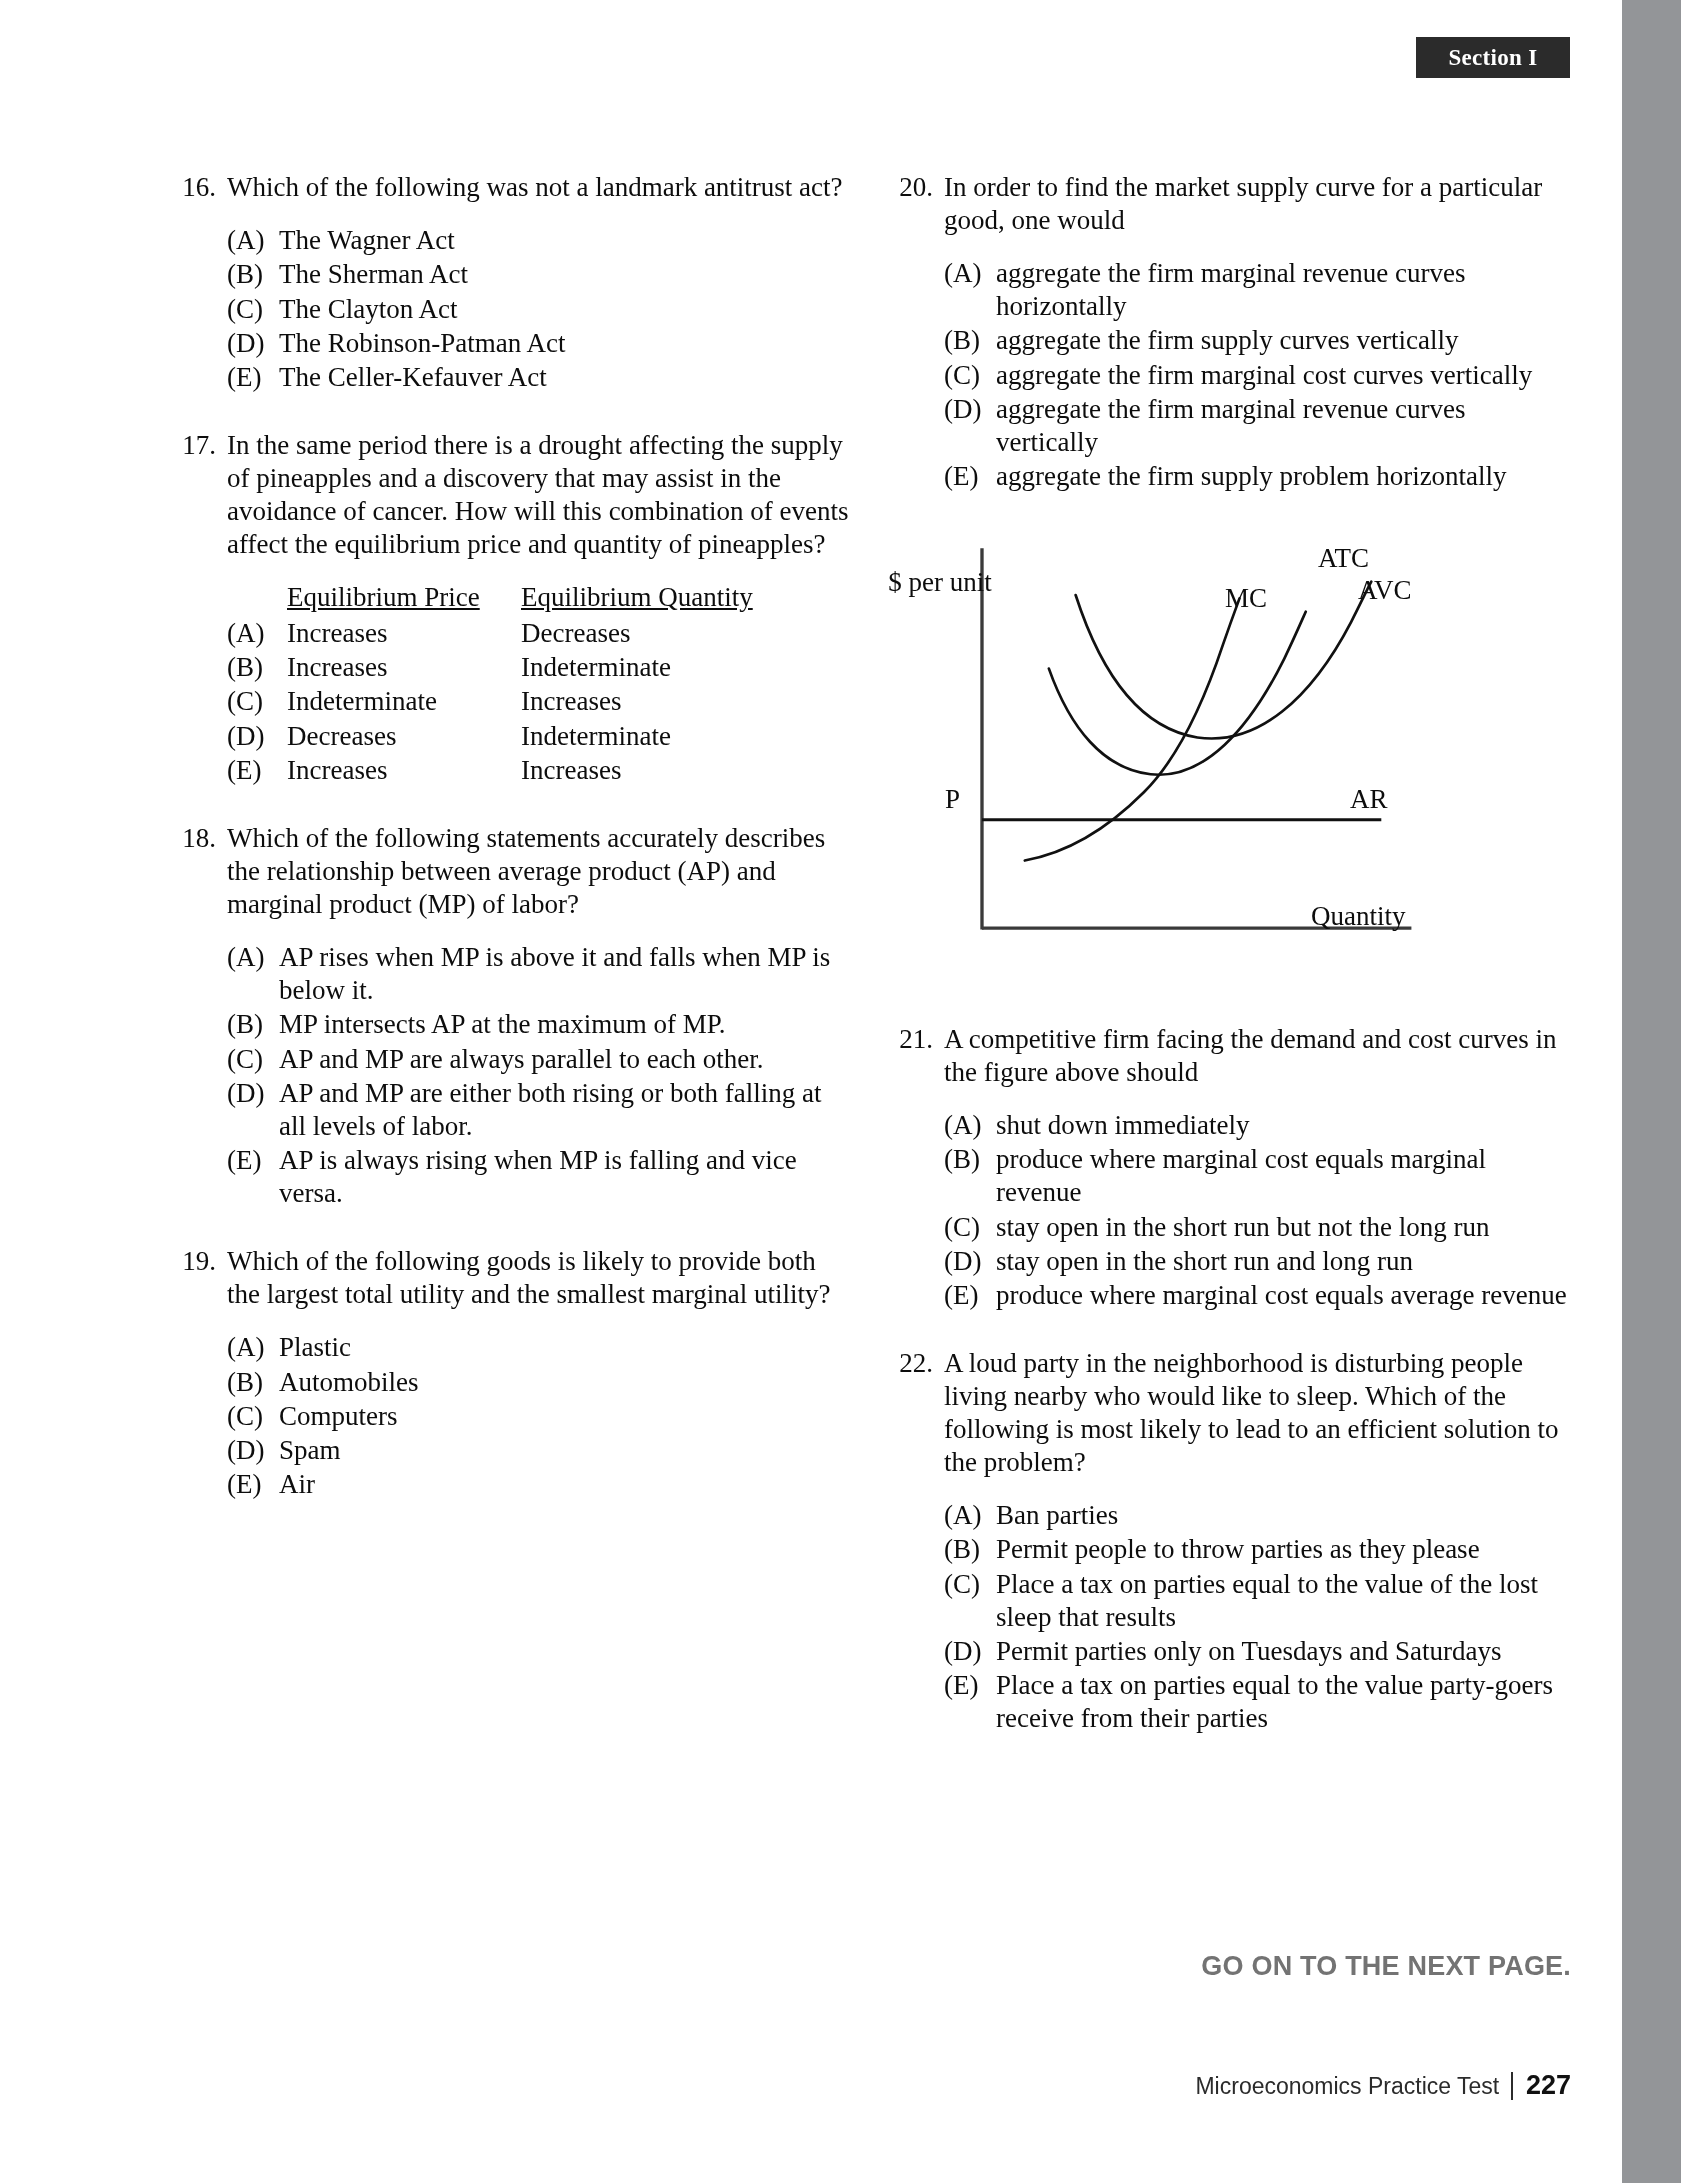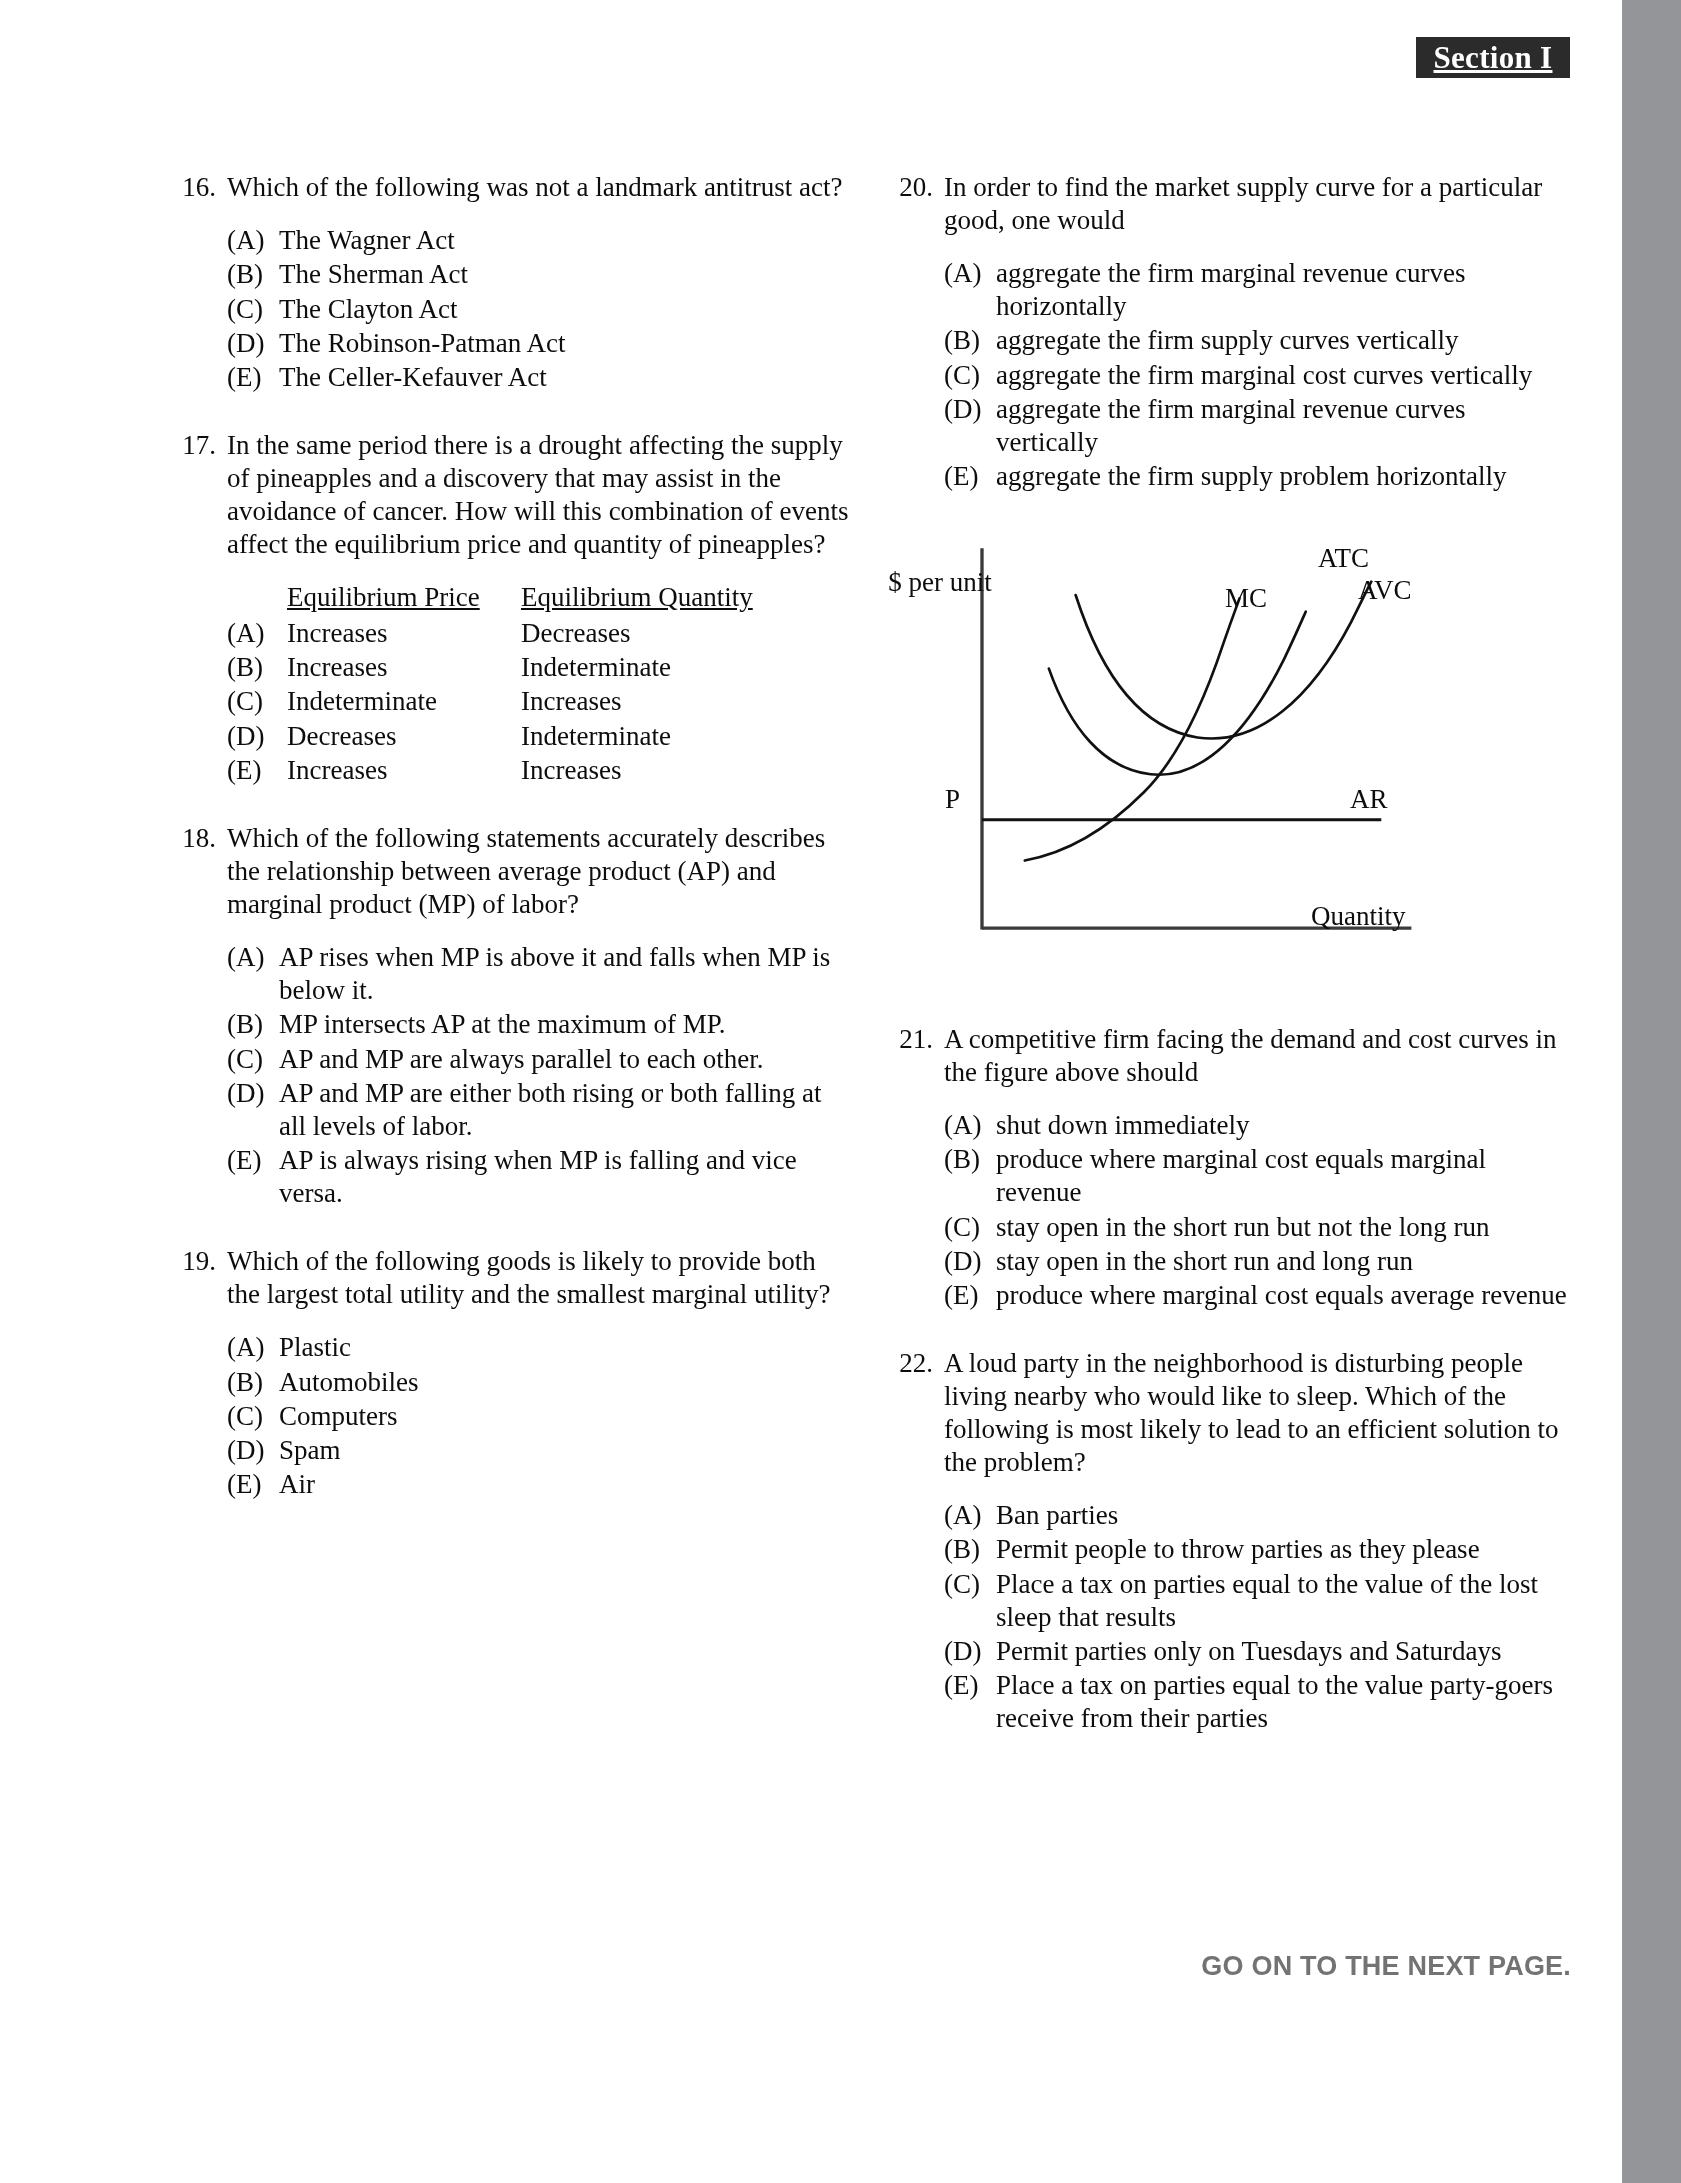--- a/index.html
+++ b/index.html
@@ -29,25 +29,24 @@
   .section-badge {
     position: absolute;
     top: 37px;
     left: 1416px;
     width: 154px;
     height: 41px;
     background: #2b2b2b;
     color: #ffffff;
     font-family: "Liberation Serif", "DejaVu Serif", serif;
     font-weight: bold;
-    font-size: 31px;
+    font-size: 23px;
     line-height: 41px;
     text-align: center;
     letter-spacing: 0.3px;
-    text-decoration: underline;
   }
   
   .col {
     position: absolute;
     top: 171px;
     width: 682px;
   }
   .col-left  { left: 172px; }
   .col-right { left: 889px; }
 
@@ -405,15 +404,18 @@
         <div class="choice">
           <span class="choice-letter">(E)</span>
           <span>Place a tax on parties equal to the value party-goers receive from their parties</span>
         </div>
       </div>
     </div>
   </div>
 
   <div class="goon">GO ON TO THE NEXT PAGE.</div>
 
+  <div class="pagefoot">
+    <span>Microeconomics Practice Test</span><span class="rule"></span><span class="pgnum">227</span>
+  </div>
 
 </div>
 
 
 </body></html>

